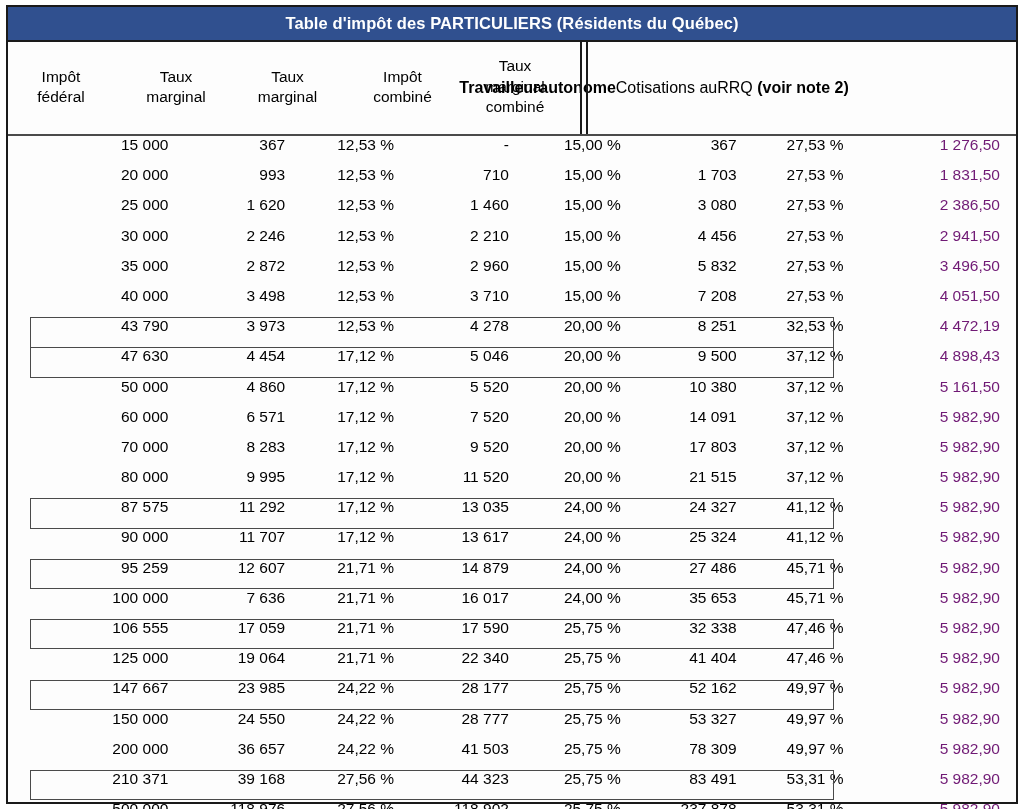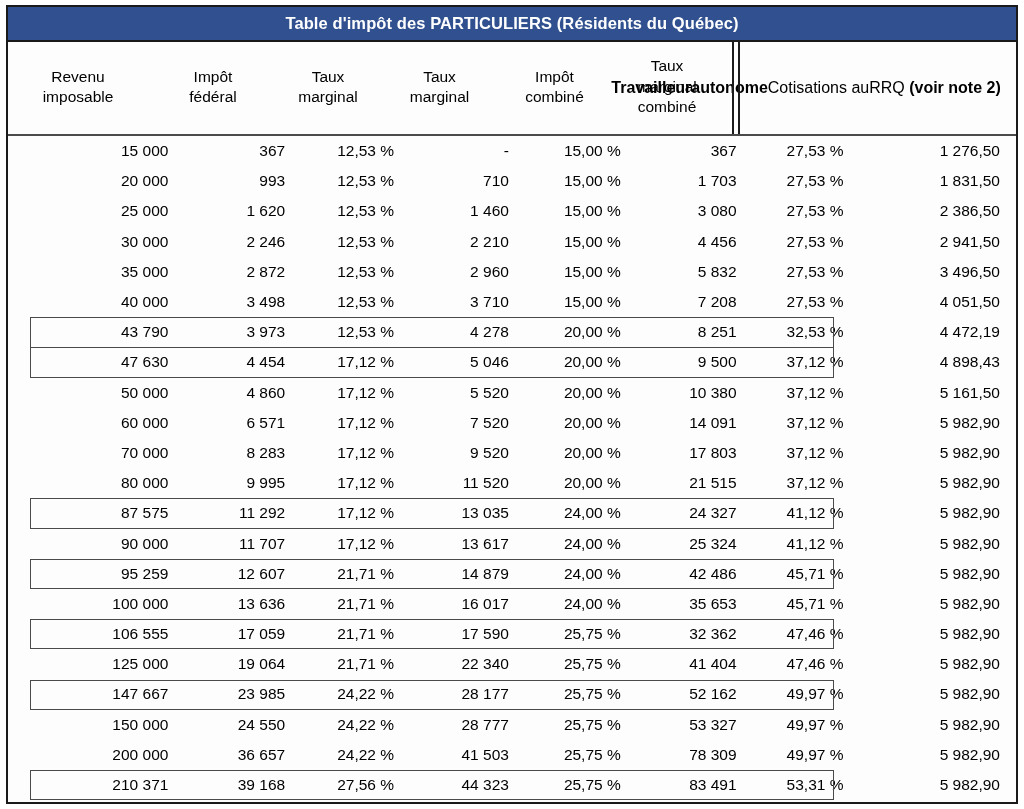--- a/index.html
+++ b/index.html
@@ -120,35 +120,35 @@
   }
   .head-last .ln-n b { font-weight: bold; }
 
   
   .rows {
     position: relative;
   }
   .row {
     display: flex;
     height: 30.2px;
-    align-items: center;
+    align-items: flex-start;
     box-sizing: border-box;
     padding-left: 22px;
   }
   .cell {
     font-size: 15.5px;
     color: #000;
     text-align: right;
     box-sizing: border-box;
     white-space: nowrap;
     padding-right: 0px;
   }
   .cell-last {
     font-size: 15.5px;
-    color: #000000;
+    color: #701a75;
     text-align: right;
     box-sizing: border-box;
     white-space: nowrap;
   }
 
   
   .c0 { width: 152px; padding-right: 12px; }
   .c1 { width: 120px; padding-right: 14px; }
   .c2 { width: 110px; padding-right: 14px; }
   .c3 { width: 116px; padding-right: 14px; }
@@ -173,24 +173,20 @@
 <div id="page">
   <div class="table-frame">
 
     <div class="title-band">
       <div class="title-text">Table d'impôt des PARTICULIERS (Résidents du Québec)</div>
     </div>
 
     <div class="grid">
 
       <div class="head-row">
-        <div class="head-cell c0">
-          <span>Revenu</span>
-          <span>imposable</span>
-        </div>
         <div class="head-cell c1">
           <span>Impôt</span>
           <span>fédéral</span>
         </div>
         <div class="head-cell c2">
           <span>Taux</span>
           <span>marginal</span>
         </div>
         <div class="head-cell c4">
           <span>Taux</span>
@@ -368,43 +364,43 @@
             <div class="cell c6">41,12 %</div>
             <div class="dbl-sep"></div>
             <div class="cell-last clast">5 982,90</div>
           </div>
           <div class="row">
             <div class="cell c0">95 259</div>
             <div class="cell c1">12 607</div>
             <div class="cell c2">21,71 %</div>
             <div class="cell c3">14 879</div>
             <div class="cell c4">24,00 %</div>
-            <div class="cell c5">42 486</div>
+            <div class="cell c5">27 486</div>
             <div class="cell c6">45,71 %</div>
             <div class="dbl-sep"></div>
             <div class="cell-last clast">5 982,90</div>
           </div>
           <div class="row">
             <div class="cell c0">100 000</div>
-            <div class="cell c1">13 636</div>
+            <div class="cell c1">7 636</div>
             <div class="cell c2">21,71 %</div>
             <div class="cell c3">16 017</div>
             <div class="cell c4">24,00 %</div>
             <div class="cell c5">35 653</div>
             <div class="cell c6">45,71 %</div>
             <div class="dbl-sep"></div>
             <div class="cell-last clast">5 982,90</div>
           </div>
           <div class="row">
             <div class="cell c0">106 555</div>
             <div class="cell c1">17 059</div>
             <div class="cell c2">21,71 %</div>
             <div class="cell c3">17 590</div>
             <div class="cell c4">25,75 %</div>
-            <div class="cell c5">32 362</div>
+            <div class="cell c5">32 338</div>
             <div class="cell c6">47,46 %</div>
             <div class="dbl-sep"></div>
             <div class="cell-last clast">5 982,90</div>
           </div>
           <div class="row">
             <div class="cell c0">125 000</div>
             <div class="cell c1">19 064</div>
             <div class="cell c2">21,71 %</div>
             <div class="cell c3">22 340</div>
             <div class="cell c4">25,75 %</div>

